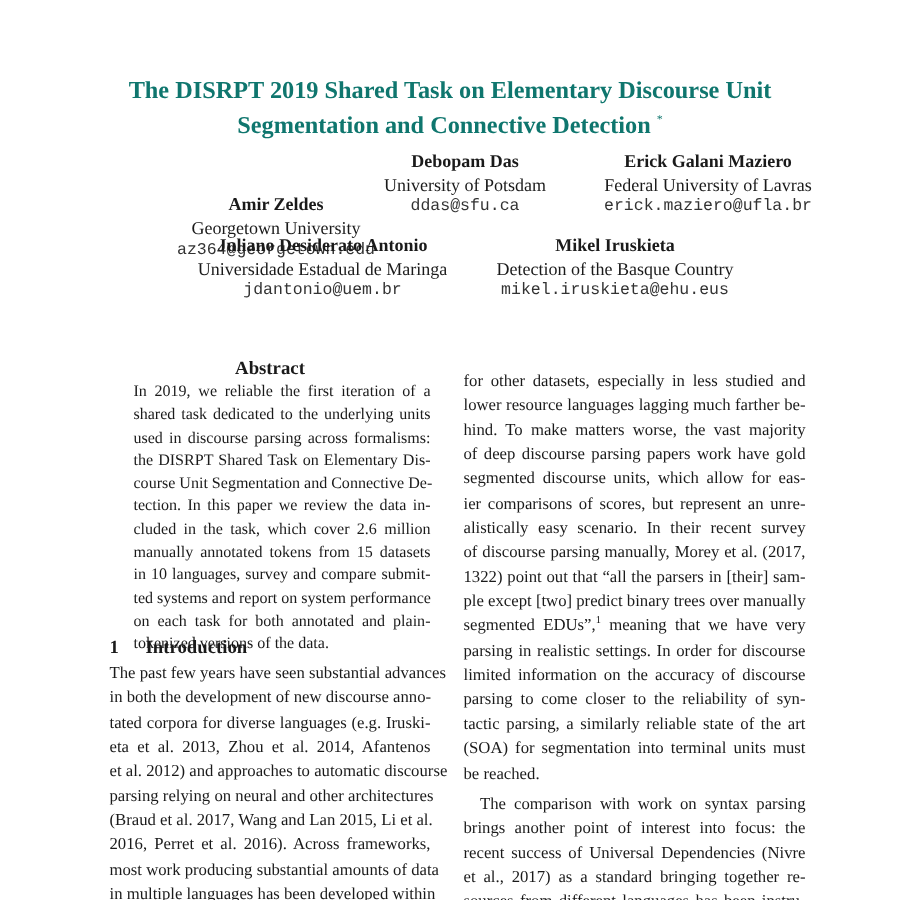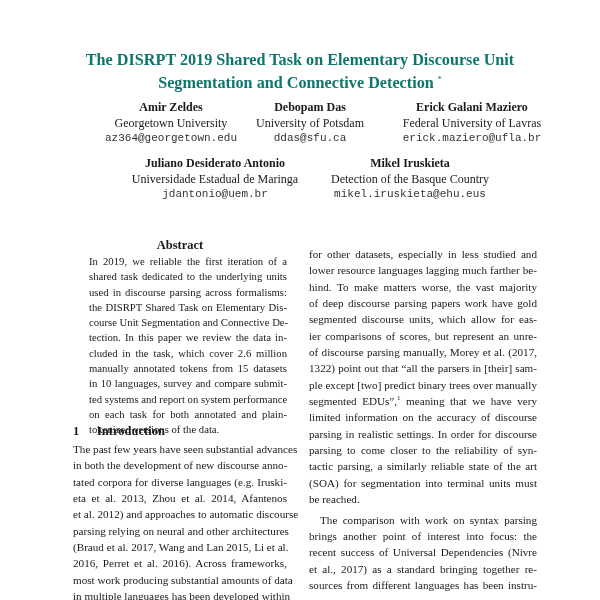--- a/index.html
+++ b/index.html
@@ -37,21 +37,21 @@
 <body>
 
 <div class="page">
 
   <div class="title">
     <div>The DISRPT 2019 Shared Task on Elementary Discourse Unit</div>
     <div><span>Segmentation and Connective Detection</span> <span class="star">*</span></div>
   </div>
 
   <div class="authors-row" style="top:100px;">
-    <div class="author" style="left:86px;width:170px;">
+    <div class="author" style="left:99px;width:170px;margin-top:29px;">
       <div class="name">Amir Zeldes</div>
       <div>Georgetown University</div>
       <div class="email">az364@georgetown.edu</div>
     </div>
     <div class="author" style="left:235px;width:150px;">
       <div class="name">Debopam Das</div>
       <div>University of Potsdam</div>
       <div class="email">ddas@sfu.ca</div>
     </div>
     <div class="author" style="left:372px;width:200px;">
@@ -106,26 +106,27 @@
       <span class="line">in multiple languages has been developed within</span>
     </div>
 
   <div class="col right-body" id="intro-right">
       <span class="line">for other datasets, especially in less studied and</span>
       <span class="line">lower resource languages lagging much farther be-</span>
       <span class="line">hind. To make matters worse, the vast majority</span>
       <span class="line">of deep discourse parsing papers work have gold</span>
       <span class="line">segmented discourse units, which allow for eas-</span>
       <span class="line">ier comparisons of scores, but represent an unre-</span>
+      <span class="line">alistically easy scenario. In their recent survey</span>
       <span class="line">of discourse parsing manually, Morey et al. (2017,</span>
       <span class="line">1322) point out that “all the parsers in [their] sam-</span>
       <span class="line">ple except [two] predict binary trees over manually</span>
       <span class="line"><span>segmented EDUs”,</span><sup class="fn">1</sup><span> meaning that we have very</span></span>
+      <span class="line">parsing in realistic settings. In order for discourse</span>
       <span class="line">limited information on the accuracy of discourse</span>
-      <span class="line">parsing in realistic settings. In order for discourse</span>
       <span class="line">parsing to come closer to the reliability of syn-</span>
       <span class="line">tactic parsing, a similarly reliable state of the art</span>
       <span class="line">(SOA) for segmentation into terminal units must</span>
       <span class="line last">be reached.</span>
       <span class="line" style="height: 4px;"></span>
       <span class="line indent">The comparison with work on syntax parsing</span>
       <span class="line">brings another point of interest into focus: the</span>
       <span class="line">recent success of Universal Dependencies (Nivre</span>
       <span class="line">et al., 2017) as a standard bringing together re-</span>
       <span class="line">sources from different languages has been instru-</span>

